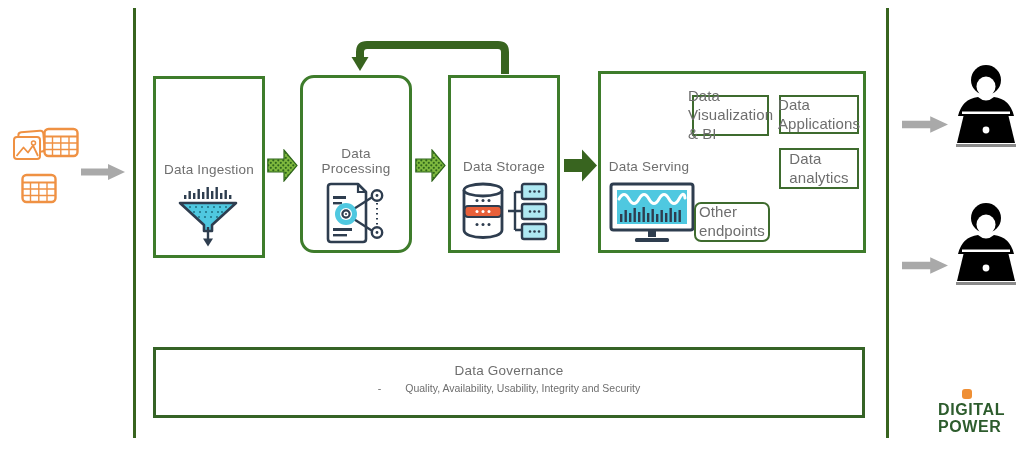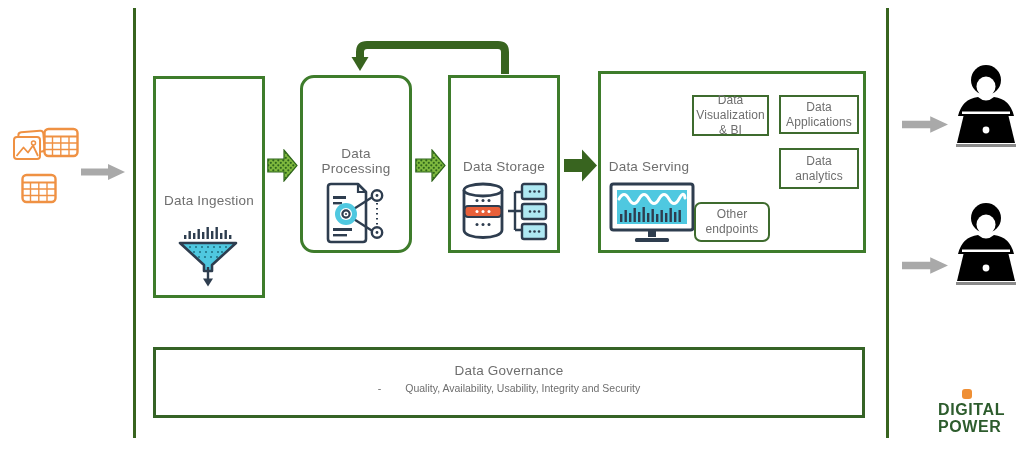--- a/index.html
+++ b/index.html
@@ -12,22 +12,22 @@
     position:absolute;background:#fff;border:3px solid #3e7c2b;box-sizing:border-box;
     display:flex;flex-direction:column;justify-content:flex-end;align-items:center;
     padding-bottom:6px;
   }
   .stage-label{
     font-size:13.5px;color:#6e6e6e;text-align:center;line-height:1.15;margin-bottom:5px;
     letter-spacing:.2px;
   }
   .sub-box{
     position:absolute;background:#fff;border:2px solid #3e6b2e;box-sizing:border-box;
-    display:flex;align-items:center;justify-content:center;text-align:center;
-    font-size:12px;color:#6e6e6e;line-height:1.25;white-space:pre-line;letter-spacing:.1px;
+    display:flex;align-items:center;justify-content:center;
+    font-size:15px;color:#6e6e6e;line-height:1.25;white-space:pre-line;letter-spacing:.1px;
   }
   .abs{position:absolute;}
   #governance-box{
     position:absolute;left:153px;top:347px;width:712px;height:71px;
     border:3px solid #356326;box-sizing:border-box;background:#fff;text-align:center;
   }
   #governance-title{font-size:13.5px;color:#6e6e6e;margin-top:13px;letter-spacing:.2px;}
   #governance-bullet{display:flex;justify-content:center;gap:24px;font-size:10.5px;color:#6e6e6e;margin-top:4px;}
   #logo{position:absolute;left:938px;top:389px;width:80px;}
   #logo-mark{position:absolute;left:24px;top:0;width:10px;height:10px;background:#ef8f35;border-radius:3px;}
@@ -70,21 +70,21 @@
 
   <svg class="abs" style="left:81px;top:164px;" width="44" height="16" viewBox="0 0 44 16">
     <polygon points="0,4.5 27,4.5 27,0 44,8 27,16 27,11.5 0,11.5" fill="#a9a9a9"></polygon>
   </svg>
 
   <svg class="abs" style="left:348px;top:36px;" width="170" height="42" viewBox="0 0 170 42">
     <path d="M157 38 V16 Q157 9 150 9 H19 Q12 9 12 16 V22" fill="none" stroke="#38641f" stroke-width="8"></path>
     <polygon points="3.5,21 20.5,21 12,35" fill="#38641f"></polygon>
   </svg>
 
-  <div class="stage-box" style="left:153px;top:76px;width:112px;height:222px;gap:9px;">
+  <div class="stage-box" style="left:153px;top:76px;width:112px;height:182px;">
     <div class="stage-label">Data Ingestion</div>
     <svg width="74" height="66" viewBox="0 0 74 66">
       <g fill="#2e3d4f">
         <rect x="12" y="12" width="2.4" height="4"></rect>
           <rect x="16.5" y="8" width="2.4" height="8"></rect>
         <rect x="21" y="10" width="2.4" height="6"></rect>
           <rect x="25.5" y="6" width="2.4" height="10"></rect>
         <rect x="30" y="9" width="2.4" height="7"></rect>
           <rect x="34.5" y="4" width="2.4" height="12"></rect>
         <rect x="39" y="8" width="2.4" height="8"></rect>

